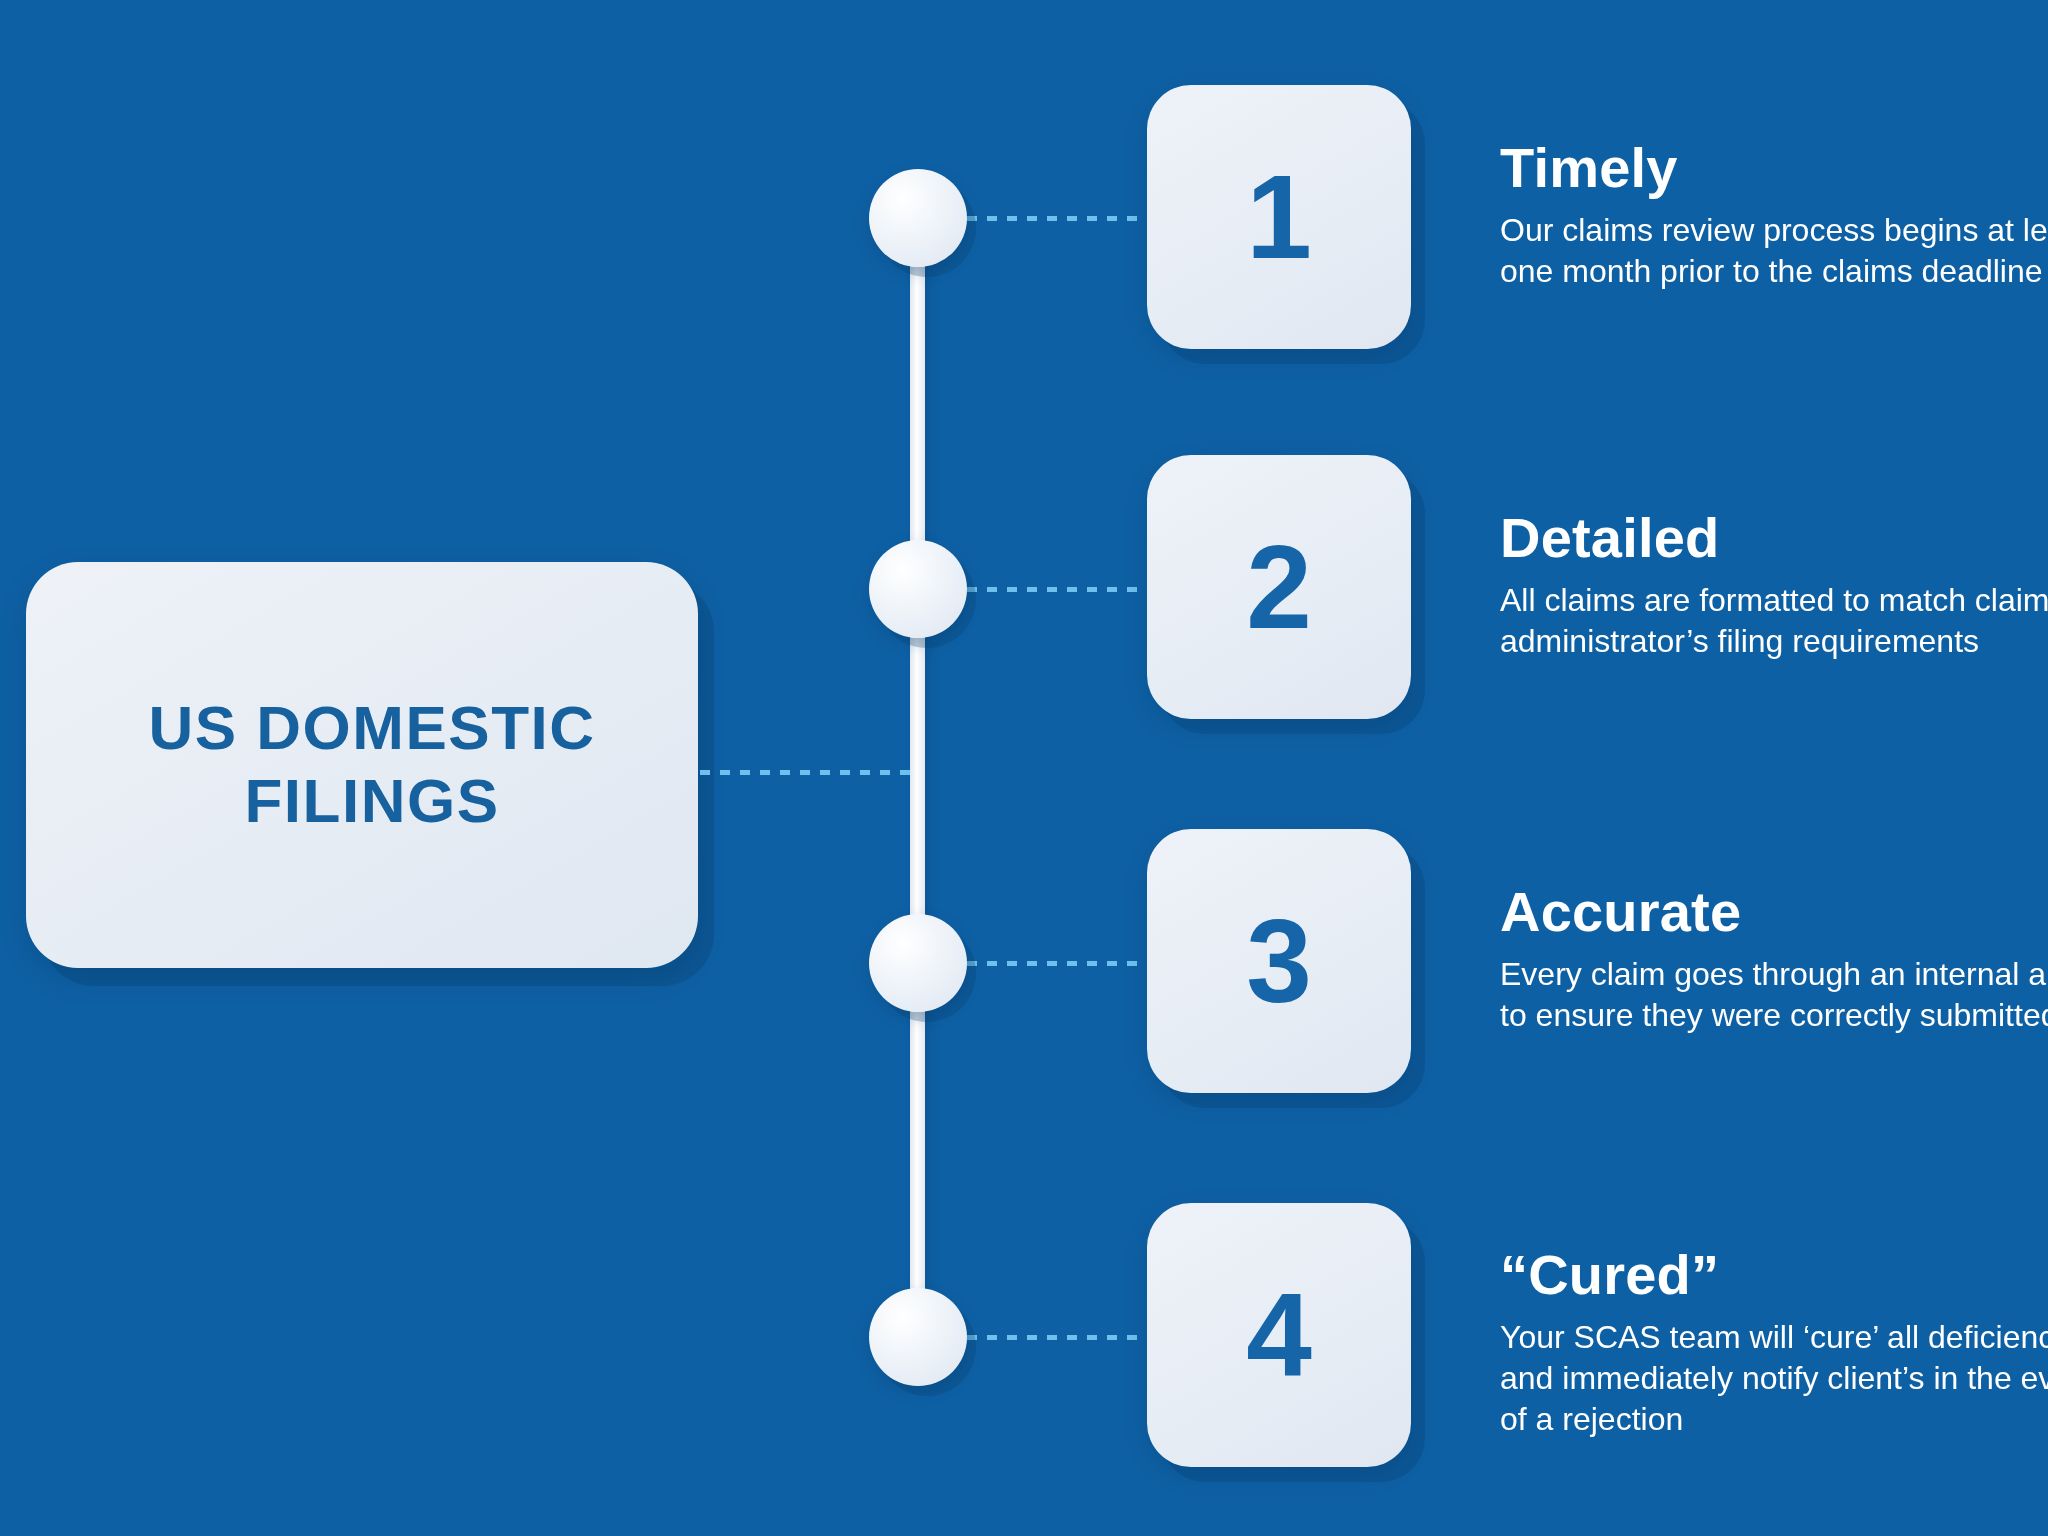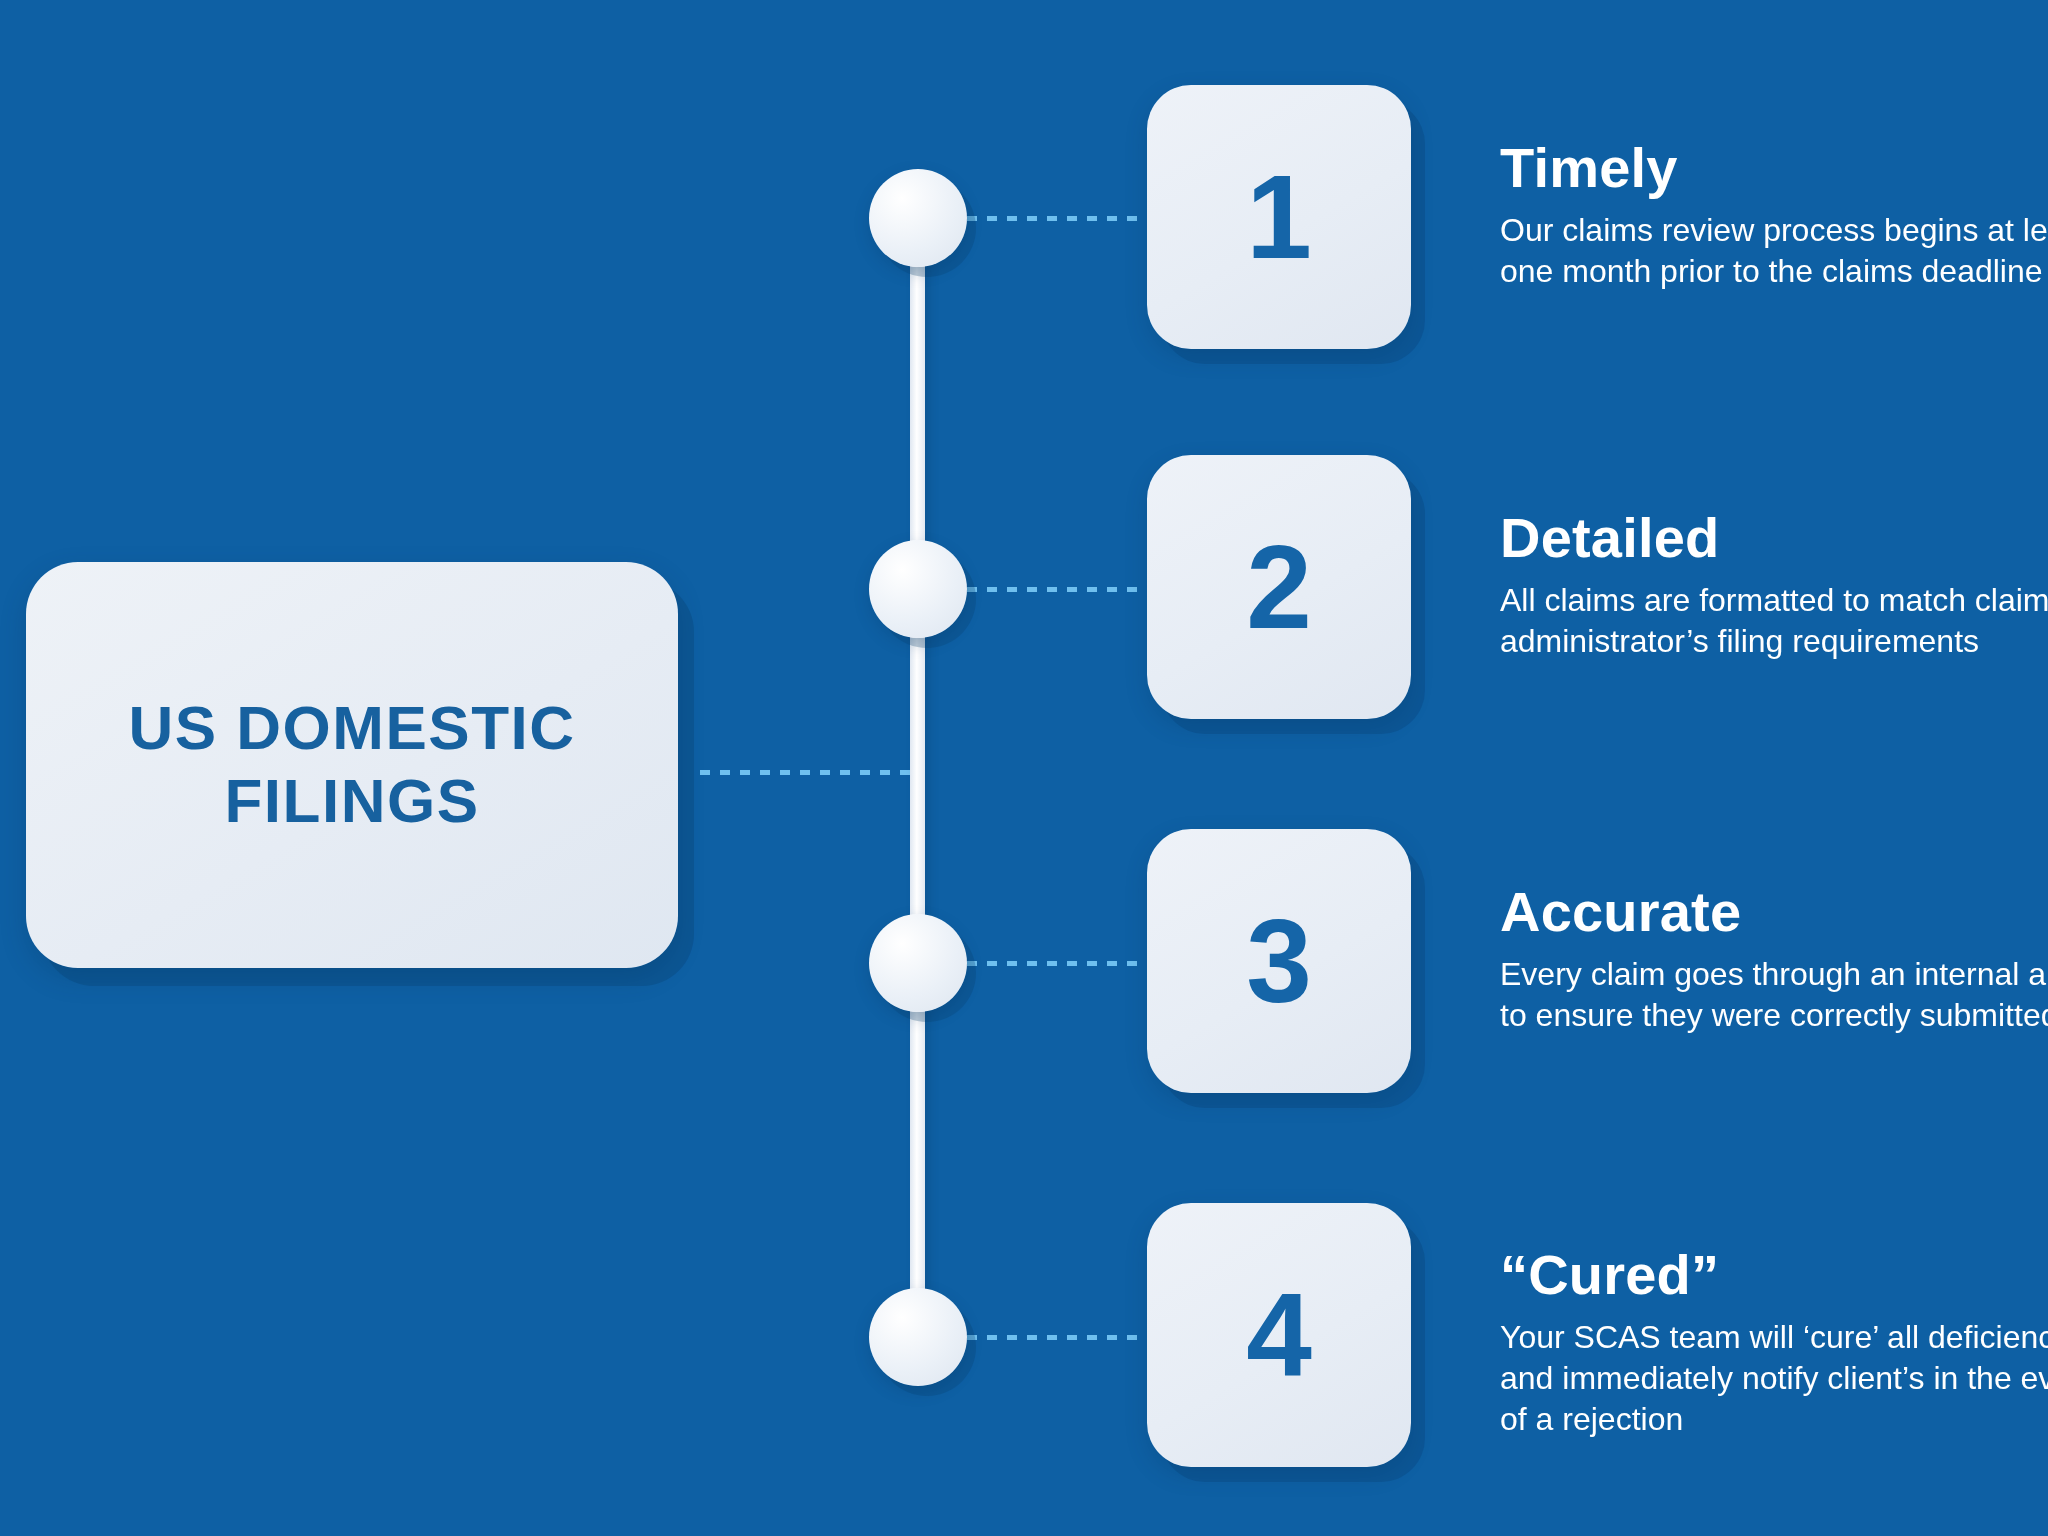--- a/index.html
+++ b/index.html
@@ -28,20 +28,21 @@
     top: 562px;
     width: 652px;
     height: 406px;
     background: linear-gradient(150deg, #eef2f7 0%, #e6ecf4 55%, #dfe7f1 100%);
     border-radius: 52px;
     box-shadow: 16px 18px 0 rgba(8, 62, 110, 0.30),
                 0 10px 26px rgba(6, 46, 84, 0.22);
     display: flex;
     align-items: center;
     justify-content: center;
+    padding-left: 20px;
   }
   #hub-title {
     color: #17619f;
     font-size: 62px;
     font-weight: bold;
     letter-spacing: 1.5px;
     line-height: 1.17;
     text-align: center;
     width: 86%;
   }

